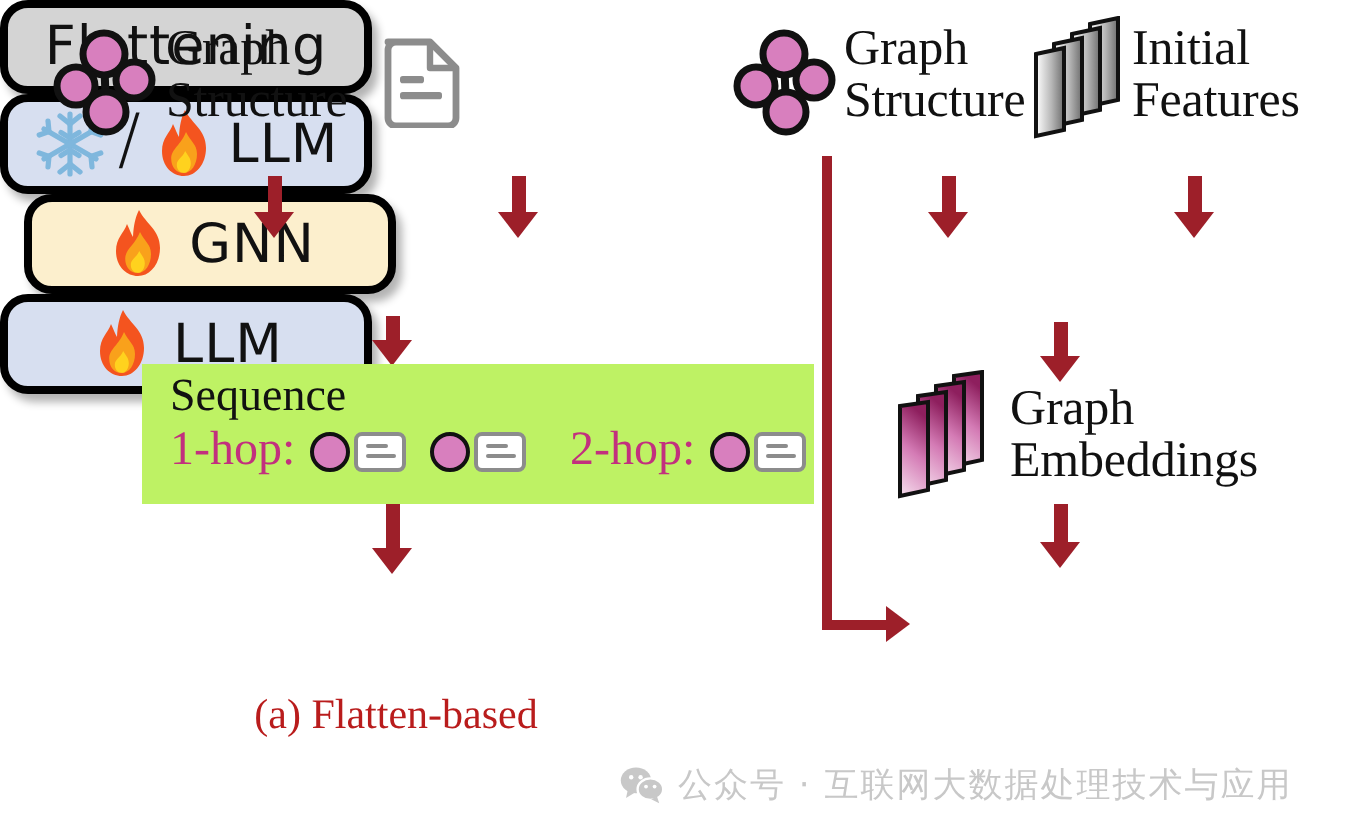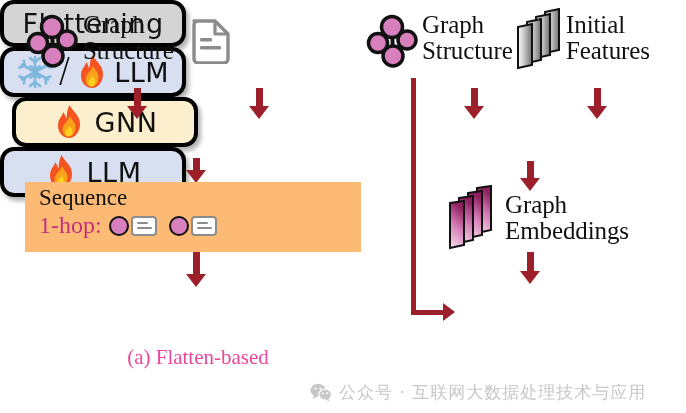--- a/index.html
+++ b/index.html
@@ -15,21 +15,21 @@
   .serif-label{
     font-family:"Liberation Serif", serif;
     color:#111;
     line-height:1.02;
     font-size:25px;
     letter-spacing:-0.1px;
     white-space:pre-line;
   }
   .caption{
     font-family:"Liberation Serif", serif;
-    color:#ec4899;
+    color:#b91c1c;
     font-size:21px;
     text-align:center;
     white-space:nowrap;
   }
 
   
   .procbox{
     box-sizing:border-box;
     border:4px solid #000;
     border-radius:14px;
@@ -43,22 +43,23 @@
     color:#111;
     letter-spacing:0.5px;
     font-weight:400;
   }
   .box-flatten{background:#d4d4d4;}
   .box-gnn{background:#fcefcd;}
   .box-llm{background:#d7dff0;}
 
   
   .seqpanel{
-    background:#fdba74;
+    background:#bef264;
     box-sizing:border-box;
+    margin-left:46px;
   }
   .seq-title{
     font-family:"Liberation Serif", serif;
     font-size:23px;color:#111;
     position:absolute;left:14px;top:3px;
     white-space:nowrap;
   }
   .hop-label{
     font-family:"Liberation Serif", serif;
     font-size:24px;color:#c2307e;white-space:nowrap;
@@ -181,20 +182,30 @@
       </span>
       <span class="tokpair" style="margin-left:5px;">
         <span class="tok-node"></span>
         <span class="tok-doc">
             <i class="l1"></i>
             <i class="l2"></i>
           </span>
       </span>
     </div>
 
+    <div class="abs" style="left:214px;top:30px;display:flex;align-items:center;gap:7px;">
+      <span class="hop-label">2-hop:</span>
+      <span class="tokpair">
+        <span class="tok-node"></span>
+        <span class="tok-doc">
+            <i class="l1"></i>
+            <i class="l2"></i>
+          </span>
+      </span>
+    </div>
   </div>
 
   <div class="arrow-v" style="left:193px;top:252px;height:24px;"></div>
   <div class="arrowhead-d" style="left:186px;top:274px;"></div>
 
   <div class="procbox box-llm" style="left:105px;top:285px;width:186px;height:50px;gap:6px;">
     <svg class="glyph" width="36" height="36" viewBox="0 0 36 36">
       <g stroke="#7fb7dd" stroke-width="2.6" stroke-linecap="round" fill="none">
         <line x1="18" y1="3" x2="18" y2="33"></line>
         <line x1="5" y1="10.5" x2="31" y2="25.5"></line>

